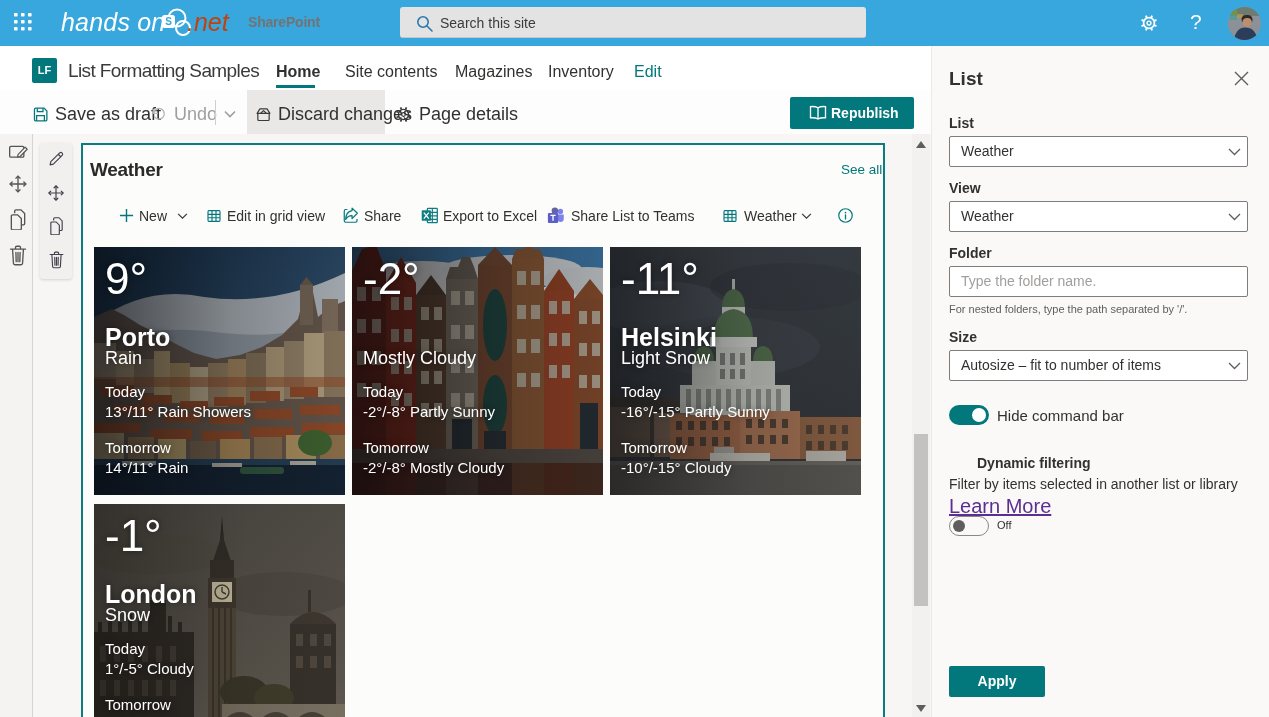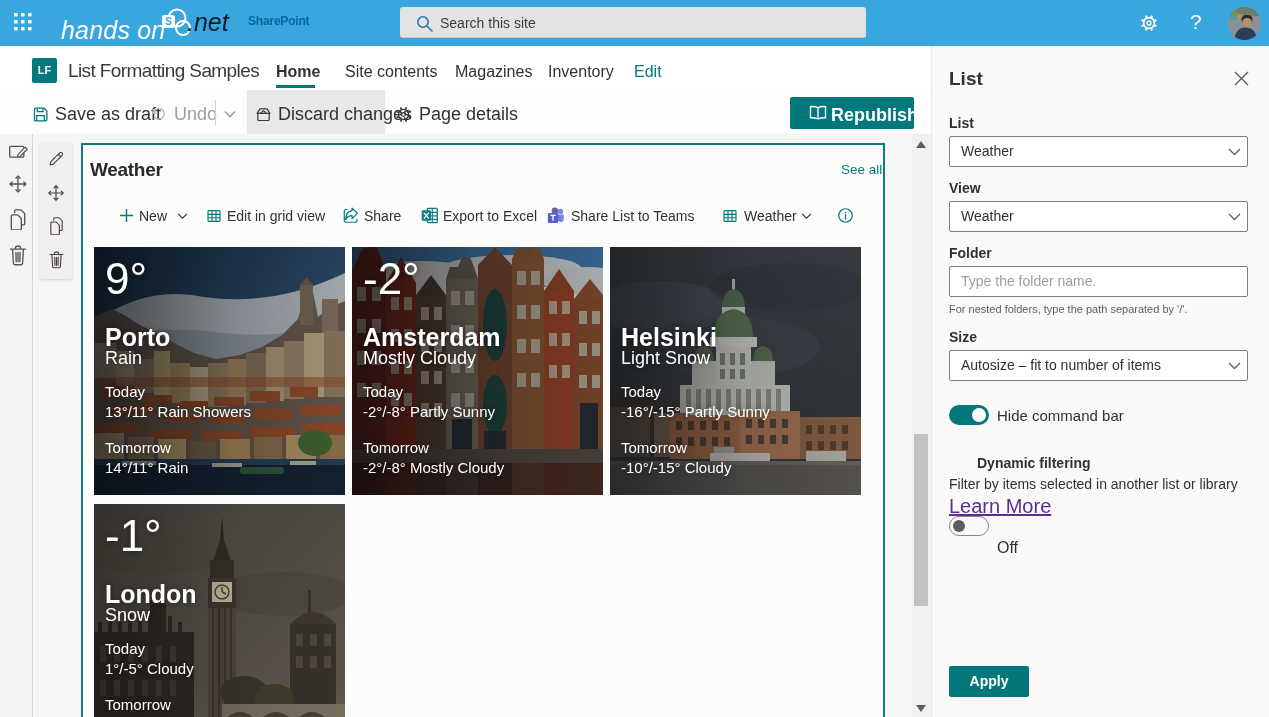--- a/index.html
+++ b/index.html
@@ -2,22 +2,22 @@
 <html><head>
 <meta charset="utf-8">
 <style>
   * { margin:0; padding:0; box-sizing:border-box; }
   html,body { width:1269px; height:717px; overflow:hidden; font-family:"Liberation Sans", sans-serif; }
   body { position:relative; background:#f7f6f5; }
   .abs { position:absolute; }
 
   
   #suitebar { left:0; top:0; width:1269px; height:46px; background:#38a7dd; color:#fff; }
-  #logo { left:61px; top:8px; font-style:italic; font-size:25px; color:#fff; letter-spacing:.2px;margin-top:8px; }
-  #sptext { left:248px; top:14px; font-size:12px; font-weight:bold; color:#0369a1; letter-spacing:-.2px; }
+  #logo { left:61px; top:8px; font-style:italic; font-size:25px; color:#fff; letter-spacing:.2px; }
+  #sptext { left:248px; top:14px; font-size:14px; font-weight:bold; color:#737373; letter-spacing:-.2px; }
   #searchbox { left:400px; top:7px; width:466px; height:31px; background:#e3e3e3; border-radius:3px; border-bottom:1px solid #c6c6c6; }
   #searchtxt { left:440px; top:15px; font-size:14px; color:#3b3b3b; }
   #helpq { left:1190px; top:10px; font-size:21px; color:#fff; font-weight:400; }
 
   
   #siteheader { left:0; top:46px; width:1269px; height:44px; background:#fff; }
   #lfchip { left:32px; top:58px; width:25px; height:25px; background:#03787c; border-radius:2px; color:#fff; font-size:11px; font-weight:bold; text-align:center; line-height:25px; }
   #sitetitle { left:68px; top:60px; font-size:19px; color:#3b3a39; letter-spacing:-.6px; }
   .nav { top:63px; font-size:16px; color:#323130; }
   #homeu { left:276px; top:85px; width:39px; height:3px; background:#03787c; }
@@ -57,21 +57,21 @@
   #panel { left:931px; top:46px; width:338px; height:671px; background:#faf9f8; border-left:1px solid #eceae8; }
   #paneltitle { left:949px; top:68px; font-size:19px; font-weight:bold; color:#323130; }
   .plabel { left:949px; font-size:14px; font-weight:bold; color:#323130; }
   .pdrop { left:949px; width:299px; height:31px; background:#fff; border:1px solid #7f7d7b; border-radius:2px; font-size:14px; color:#323130; line-height:29px; padding-left:11px; }
   #folderinput { left:949px; top:266px; width:299px; height:31px; background:#fff; border:1px solid #7f7d7b; border-radius:2px; font-size:14px; color:#a19f9d; line-height:29px; padding-left:11px; }
   #folderhint { left:949px; top:303px; font-size:11px; color:#605e5c; }
   #toggle1 { left:949px; top:405px; width:40px; height:20px; background:#03787c; border-radius:10px; }
   #toggle1 .knob { position:absolute; right:3px; top:3px; width:14px; height:14px; border-radius:50%; background:#fff; }
   #toggle2 { left:949px; top:516px; width:40px; height:20px; background:#faf9f8; border:1px solid #8a8886; border-radius:10px; }
   #toggle2 .knob { position:absolute; left:3px; top:3px; width:12px; height:12px; border-radius:50%; background:#605e5c; }
-  #apply { left:949px; top:666px; width:80px; height:31px; background:#03787c; border-radius:2px; color:#fff; font-size:14px; font-weight:bold; text-align:center; line-height:31px; }
+  #apply { left:949px; top:666px; width:96px; height:31px; background:#03787c; border-radius:2px; color:#fff; font-size:14px; font-weight:bold; text-align:center; line-height:31px; }
 </style>
 </head>
 <body>
 
 <div class="abs" id="suitebar"></div>
 <div class="abs" id="logo">hands on</div>
 <div class="abs" id="sptext">SharePoint</div>
 <div class="abs" id="searchbox"></div>
 <div class="abs" id="searchtxt">Search this site</div>
 <div class="abs" id="helpq">?</div>
@@ -310,21 +310,20 @@
       <rect x="64" y="216" width="30" height="32" fill="#4a3a30"></rect>
         <rect x="94" y="216" width="32" height="32" fill="#5a544c"></rect>
       <rect x="126" y="216" width="34" height="32" fill="#402e28"></rect>
         <rect x="160" y="216" width="32" height="32" fill="#744e32"></rect>
       <rect x="192" y="216" width="30" height="32" fill="#6e3a24"></rect>
         <rect x="222" y="216" width="29" height="32" fill="#62402a"></rect>
     </g>
     <rect width="251" height="248" fill="url(#aov)"></rect>
   </svg>
   <div class="ct temp">-2°</div>
-  <div class="ct city">Amsterdam</div>
   <div class="ct cond">Mostly Cloudy</div>
   <div class="ct f1">Today</div>
   <div class="ct f2">-2°/-8° Partly Sunny</div>
   <div class="ct f3">Tomorrow</div>
   <div class="ct f4">-2°/-8° Mostly Cloudy</div>
 </div>
 <div class="abs card" id="card3" style="left:610px; top:247px;">
   <svg class="bg" width="251" height="248" viewBox="0 0 251 248">
     <defs>
       <linearGradient id="hsky" x1="0" y1="0" x2="1" y2="1">
@@ -415,20 +414,21 @@
     </g>
 
     <rect x="100" y="206" width="60" height="8" fill="#d8d5cd"></rect>
     <rect x="104" y="200" width="20" height="6" fill="#b8b5ad"></rect>
     <rect x="196" y="204" width="40" height="10" fill="#c8c5bd"></rect>
 
     <rect x="0" y="214" width="251" height="34" fill="#63605c"></rect>
     <rect x="0" y="214" width="251" height="4" fill="#757068"></rect>
     <rect width="251" height="248" fill="url(#hov)"></rect>
   </svg>
+  <div class="ct temp">-11°</div>
   <div class="ct city">Helsinki</div>
   <div class="ct cond">Light Snow</div>
   <div class="ct f1">Today</div>
   <div class="ct f2">-16°/-15° Partly Sunny</div>
   <div class="ct f3">Tomorrow</div>
   <div class="ct f4">-10°/-15° Cloudy</div>
 </div>
 <div class="abs card" id="card4" style="left:94px; top:504px; height:213px;">
   <svg class="bg" width="251" height="248" viewBox="0 0 251 248">
     <defs>
@@ -543,21 +543,21 @@
 <div class="abs" id="toggle1">
     <div class="knob"></div>
   </div>
 <div class="abs" style="left:997px; top:407px; font-size:15px; color:#323130;">Hide command bar</div>
 <div class="abs plabel" style="top:455px;padding-left:28px;">Dynamic filtering</div>
 <div class="abs" style="left:949px; top:476px; font-size:14px; color:#323130;">Filter by items selected in another list or library</div>
 <div class="abs" style="left:949px; top:495px; font-size:20px; color:#5b2f91; text-decoration:underline;">Learn More</div>
 <div class="abs" id="toggle2">
     <div class="knob"></div>
   </div>
-<div class="abs" style="left:997px; top:519px; font-size:16px; color:#323130;margin-top:20px;">Off</div>
+<div class="abs" style="left:997px; top:519px; font-size:11px; color:#323130;">Off</div>
 <div class="abs" id="apply">Apply</div>
 
 <svg class="abs" style="left:14px; top:13px;" width="18" height="18" viewBox="0 0 18 18">
   <g fill="#fff">
       <rect x="0" y="0" width="3.6" height="3.6" rx=".8"></rect>
       <rect x="7" y="0" width="3.6" height="3.6" rx=".8"></rect>
       <rect x="14" y="0" width="3.6" height="3.6" rx=".8"></rect>
   <rect x="0" y="7" width="3.6" height="3.6" rx=".8"></rect>
       <rect x="7" y="7" width="3.6" height="3.6" rx=".8"></rect>
       <rect x="14" y="7" width="3.6" height="3.6" rx=".8"></rect>
@@ -566,21 +566,21 @@
       <rect x="14" y="14" width="3.6" height="3.6" rx=".8"></rect>
     </g>
 </svg>
 
 <svg class="abs" style="left:160px; top:8px;" width="34" height="30" viewBox="0 0 34 30">
   <circle cx="17" cy="10" r="8.5" fill="none" stroke="#fff" stroke-width="2"></circle>
   <circle cx="23" cy="20" r="7" fill="none" stroke="#fff" stroke-width="2"></circle>
   <rect x="2" y="7" width="13" height="13" rx="2.5" fill="#fff"></rect>
   <text x="8.5" y="17" font-size="10" font-weight="bold" fill="#38a7dd" text-anchor="middle">S</text>
 </svg>
-<div class="abs" style="left:187px; top:8px; font-style:italic; font-size:25px; color:#0f172a;">.net</div>
+<div class="abs" style="left:187px; top:8px; font-style:italic; font-size:25px; color:#c2410c;">.net</div>
 
 <svg class="abs" style="left:416px; top:15px;" width="17" height="17" viewBox="0 0 17 17">
   <circle cx="7" cy="7" r="5.2" fill="none" stroke="#2a7ab0" stroke-width="1.6"></circle>
   <path d="M11 11 L16 16" stroke="#2a7ab0" stroke-width="1.6" stroke-linecap="round"></path>
 </svg>
 
 <svg class="abs" style="left:1140px; top:14px;" width="18" height="18" viewBox="0 0 24 24">
   <circle cx="12" cy="12" r="7.2" fill="none" stroke="#fff" stroke-width="2.2"></circle>
   <circle cx="12" cy="12" r="2.6" fill="none" stroke="#fff" stroke-width="1.8"></circle>
   <path d="M18.65 14.76 L21.98 16.13 M14.76 18.65 L16.13 21.98 M9.24 18.65 L7.87 21.98 M5.35 14.76 L2.02 16.13 M5.35 9.24 L2.02 7.87 M9.24 5.35 L7.87 2.02 M14.76 5.35 L16.13 2.02 M18.65 9.24 L21.98 7.87" stroke="#fff" stroke-width="2.6"></path>
@@ -625,21 +625,21 @@
 
 <svg class="abs" style="left:395px; top:106px;" width="17" height="17" viewBox="0 0 24 24">
   <circle cx="12" cy="12" r="7.2" fill="none" stroke="#3b3a39" stroke-width="2"></circle>
   <circle cx="12" cy="12" r="2.7" fill="none" stroke="#3b3a39" stroke-width="1.6"></circle>
   <path d="M18.65 14.76 L21.98 16.13 M14.76 18.65 L16.13 21.98 M9.24 18.65 L7.87 21.98 M5.35 14.76 L2.02 16.13 M5.35 9.24 L2.02 7.87 M9.24 5.35 L7.87 2.02 M14.76 5.35 L16.13 2.02 M18.65 9.24 L21.98 7.87" stroke="#3b3a39" stroke-width="2.4"></path>
 </svg>
 
 <svg class="abs" style="left:809px; top:105px;" width="18" height="16" viewBox="0 0 24 20">
   <path fill="none" stroke="#fff" stroke-width="1.8" d="M12 3 Q8 0.8 2 1.4 L2 16.4 Q8 15.8 12 18 Q16 15.8 22 16.4 L22 1.4 Q16 0.8 12 3 L12 18"></path>
 </svg>
-<div class="abs" style="left:831px; top:105px; font-size:18px; font-weight:bold; color:#fff;">Republish</div>
+<div class="abs" style="left:831px; top:105px; font-size:14px; font-weight:bold; color:#fff;">Republish</div>
 
 <svg class="abs" style="left:8px; top:143px;" width="20" height="20" viewBox="0 0 24 24">
   <rect x="2" y="4" width="17" height="13" rx="1.5" fill="none" stroke="#565452" stroke-width="1.6"></rect>
   <path d="M12 14 L20.5 5 L23 7.5 L14.5 16.2 L11.4 16.8 Z" fill="#f4f3f2" stroke="#565452" stroke-width="1.4" stroke-linejoin="round"></path>
 </svg>
 <svg class="abs" style="left:8px; top:174px;" width="20" height="20" viewBox="0 0 24 24">
   <g stroke="#565452" stroke-width="1.6" fill="none" stroke-linecap="round">
     <path d="M12 3 L12 21 M3 12 L21 12"></path>
     <path d="M9.5 5 L12 2.5 L14.5 5 M9.5 19 L12 21.5 L14.5 19 M5 9.5 L2.5 12 L5 14.5 M19 9.5 L21.5 12 L19 14.5"></path>
   </g>

